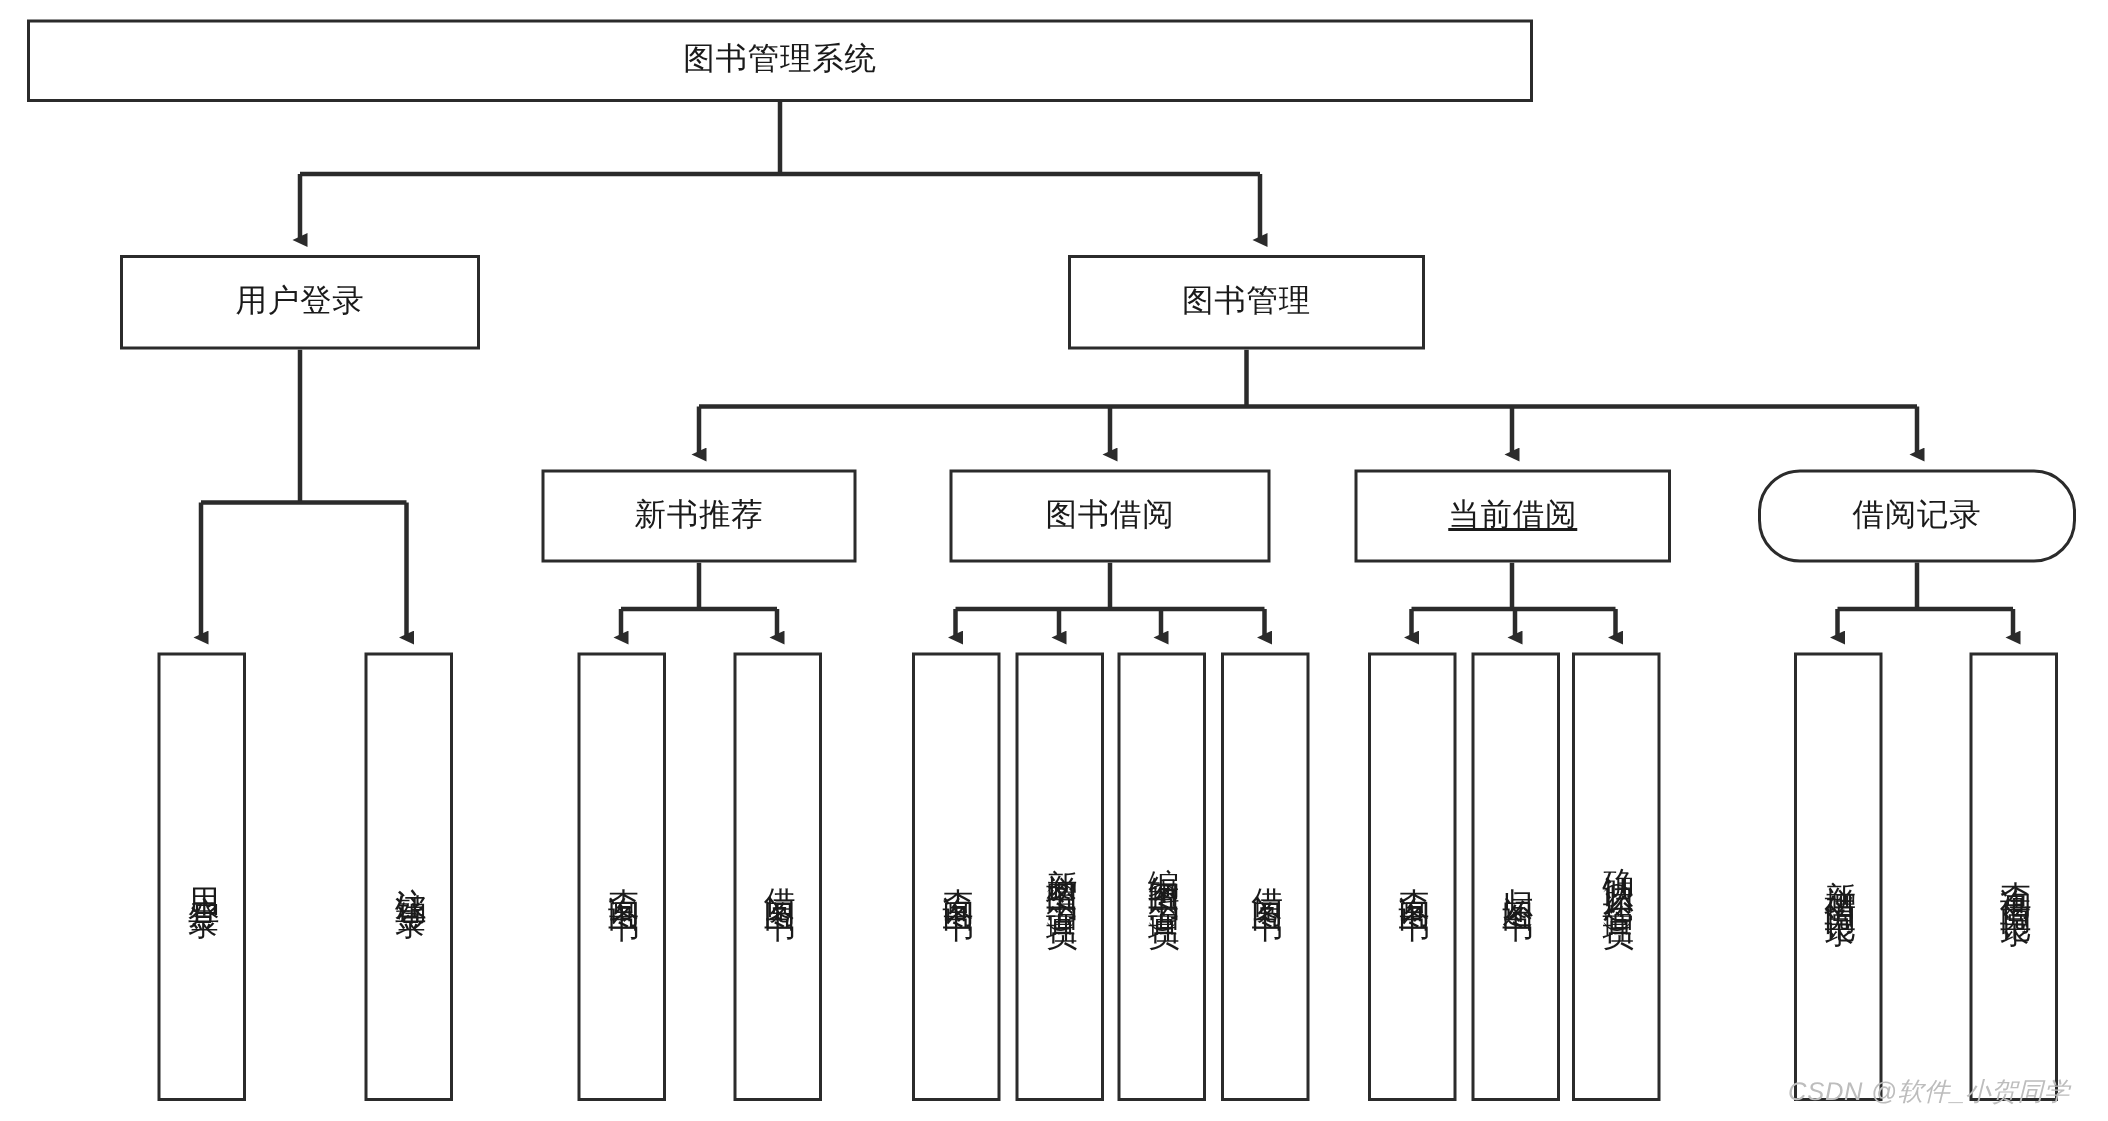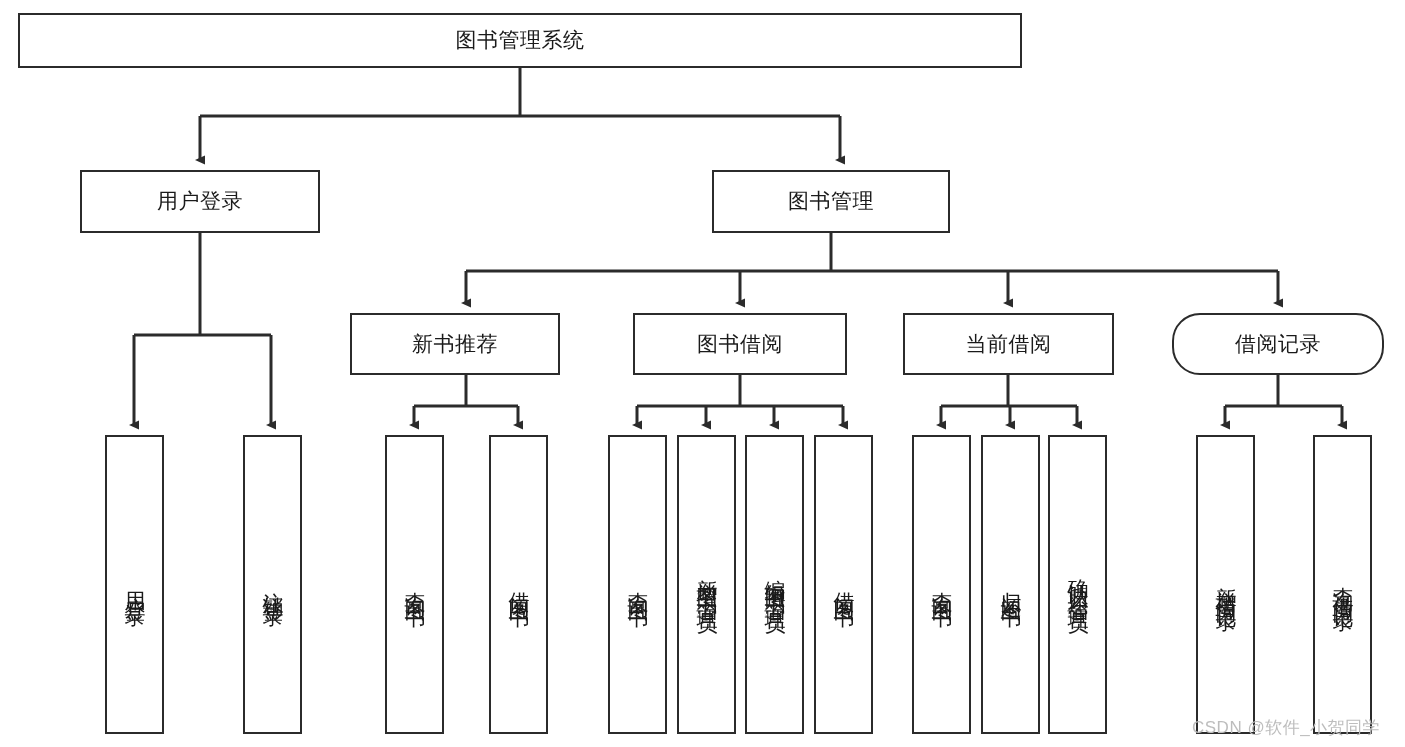--- a/index.html
+++ b/index.html
@@ -53,20 +53,21 @@
     writing-mode: vertical-rl;
     text-orientation: upright;
     display: block;
   }
   .watermark {
     position: absolute;
     font-size: 17px;
     color: #bdbdbd;
     white-space: nowrap;
     letter-spacing: 0.5px;
+    font-style: italic;
   }
 </style>
 </head>
 <body>
 
 <div id="canvas">
 
   <svg id="edges" viewBox="0 0 1405 747">
     <defs>
       <marker id="arrow" markerWidth="11" markerHeight="11" refX="4.6" refY="5" orient="auto" markerUnits="userSpaceOnUse">
@@ -121,27 +122,27 @@
     <span>图书管理系统</span>
   </div>
 
   <div class="node h" style="left:80px; top:170px; width:240px; height:63px;">
     <span>用户登录</span>
   </div>
   <div class="node h" style="left:712px; top:170px; width:238px; height:63px;text-align:center;">
     <span>图书管理</span>
   </div>
 
-  <div class="node h" style="left:350px; top:313px; width:210px; height:62px;">
+  <div class="node h" style="left:361px; top:313px; width:210px; height:62px;">
     <span>新书推荐</span>
   </div>
   <div class="node h" style="left:633px; top:313px; width:214px; height:62px;align-items:center;">
     <span>图书借阅</span>
   </div>
-  <div class="node h" style="left:903px; top:313px; width:211px; height:62px;">
+  <div class="node h" style="left:903px; top:313px; width:211px; height:62px;text-decoration:underline;">
     <span>当前借阅</span>
   </div>
   <div class="node h" style="left:1172px; top:313px; width:212px; height:62px;border-radius:28px;">
     <span>借阅记录</span>
   </div>
 
   <div class="node v" style="left:105px; top:435px; width:59px; height:299px;">
     <span class="vtext">用户登录</span>
   </div>
   <div class="node v" style="left:243px; top:435px; width:59px; height:299px;">

